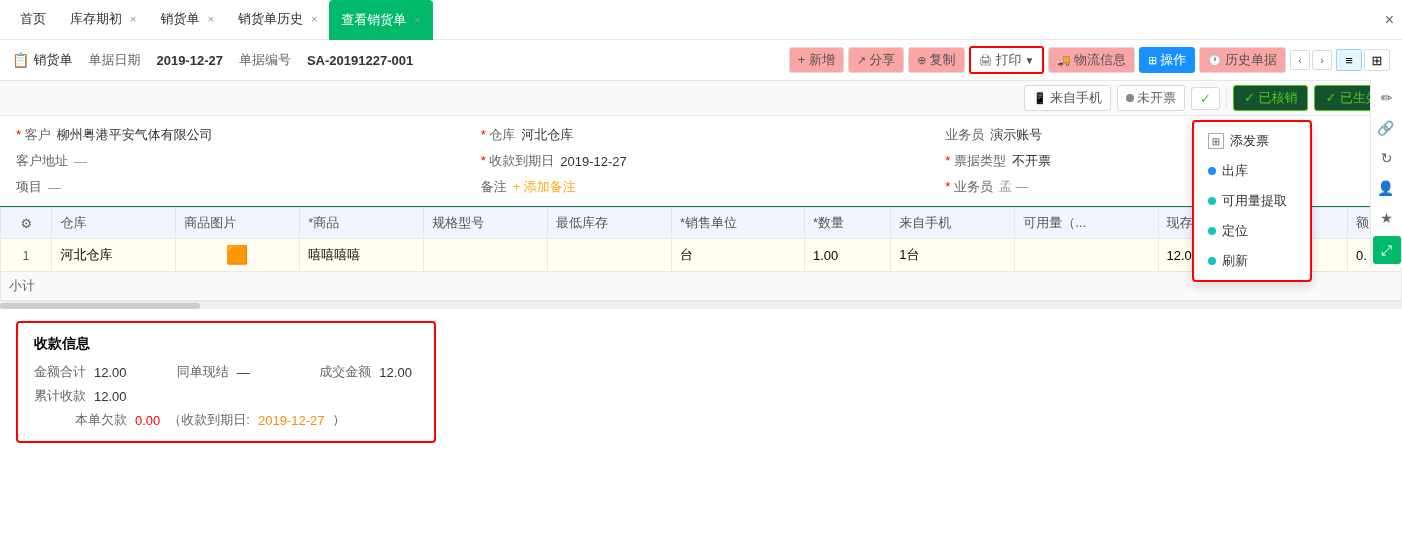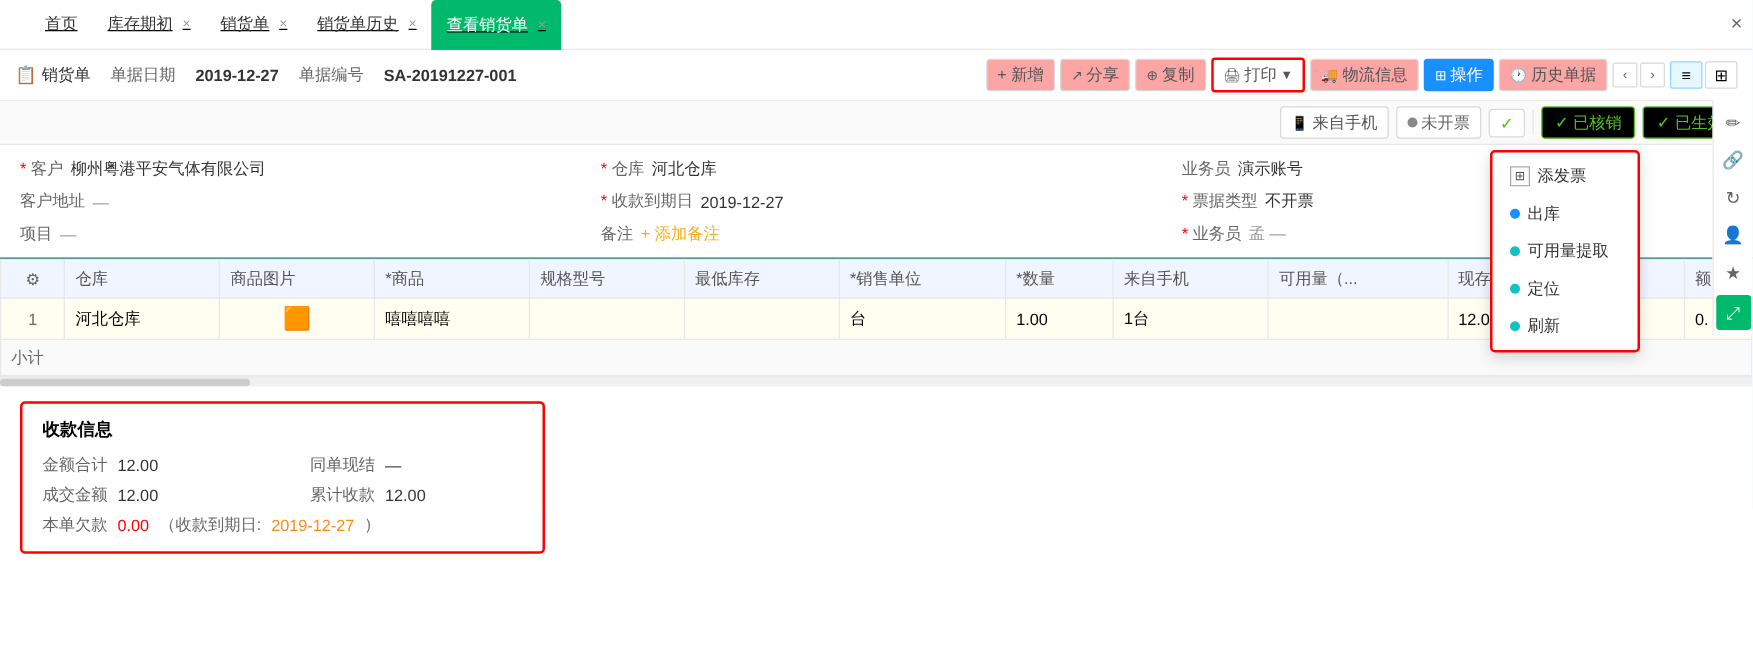--- a/index.html
+++ b/index.html
@@ -4,24 +4,23 @@
   <style>
     * { box-sizing: border-box; margin: 0; padding: 0; font-family: 'Microsoft YaHei', 'PingFang SC', sans-serif; font-size: 13px; }
     body { background: #f0f2f5; overflow: hidden; }
 
     
     .tab-bar {
       display: flex;
       align-items: center;
       background: #fff;
       border-bottom: 1px solid #e8e8e8;
-      padding: 0 24px;
+      padding: 0 8px;
       height: 40px;
       position: relative;
-      text-decoration: underline;
     }
     .tab-item {
       display: flex;
       align-items: center;
       padding: 0 12px;
       height: 40px;
       cursor: pointer;
       color: #333;
       border-bottom: 2px solid transparent;
       white-space: nowrap;
@@ -92,21 +91,21 @@
 
     
     .btn-status {
       padding: 3px 10px;
       border-radius: 3px;
       border: 1px solid;
       cursor: pointer;
       font-size: 12px;
       white-space: nowrap;
     }
-    .btn-status.green { background: #000000; border-color: #52c41a; color: #52c41a; }
+    .btn-status.green { background: #14532d; border-color: #52c41a; color: #52c41a; }
 
     
     .sub-toolbar {
       display: flex;
       align-items: center;
       justify-content: flex-end;
       padding: 4px 12px;
       gap: 6px;
       border-bottom: 1px solid #e8e8e8;
       background: #fafafa;
@@ -189,21 +188,21 @@
     }
     .payment-info {
       border: 2px solid red;
       border-radius: 4px;
       padding: 12px 16px;
       min-width: 420px;
     }
     .payment-title { font-weight: bold; margin-bottom: 10px; font-size: 14px; }
     .payment-grid {
       display: grid;
-      grid-template-columns: 1fr 1fr;
+      grid-template-columns: 1fr 1fr 1fr;
       gap: 6px 44px;
     }
     .payment-row { display: flex; align-items: center; gap: 8px; }
     .payment-label { color: #666; white-space: nowrap; }
     .payment-value { color: #333; font-weight: 500; }
     .payment-value.red { color: red; }
     .payment-value.orange { color: #fa8c16; cursor: pointer; }
 
     
     .right-sidebar {
@@ -527,21 +526,21 @@
           <span class="payment-value">—</span>
         </div>
         <div class="payment-row">
           <span class="payment-label">成交金额</span>
           <span class="payment-value">12.00</span>
         </div>
         <div class="payment-row">
           <span class="payment-label">累计收款</span>
           <span class="payment-value">12.00</span>
         </div>
-        <div class="payment-row" style="grid-column: 1 / -1;">
+        <div class="payment-row" style="grid-column: 1 / -1; margin-left: 41px;">
           <span class="payment-label">本单欠款</span>
           <span class="payment-value red">0.00</span>
           <span class="payment-label">（收款到期日:</span>
           <span class="payment-value orange">2019-12-27</span>
           <span class="payment-label">）</span>
         </div>
       </div>
     </div>
   </div>
 

